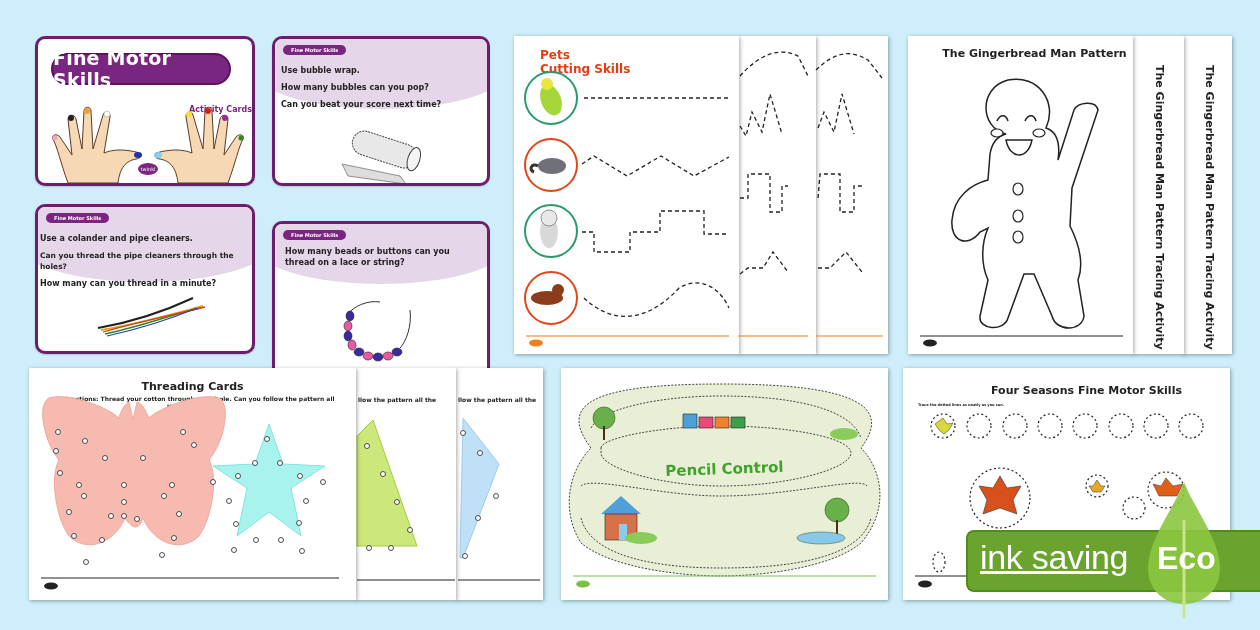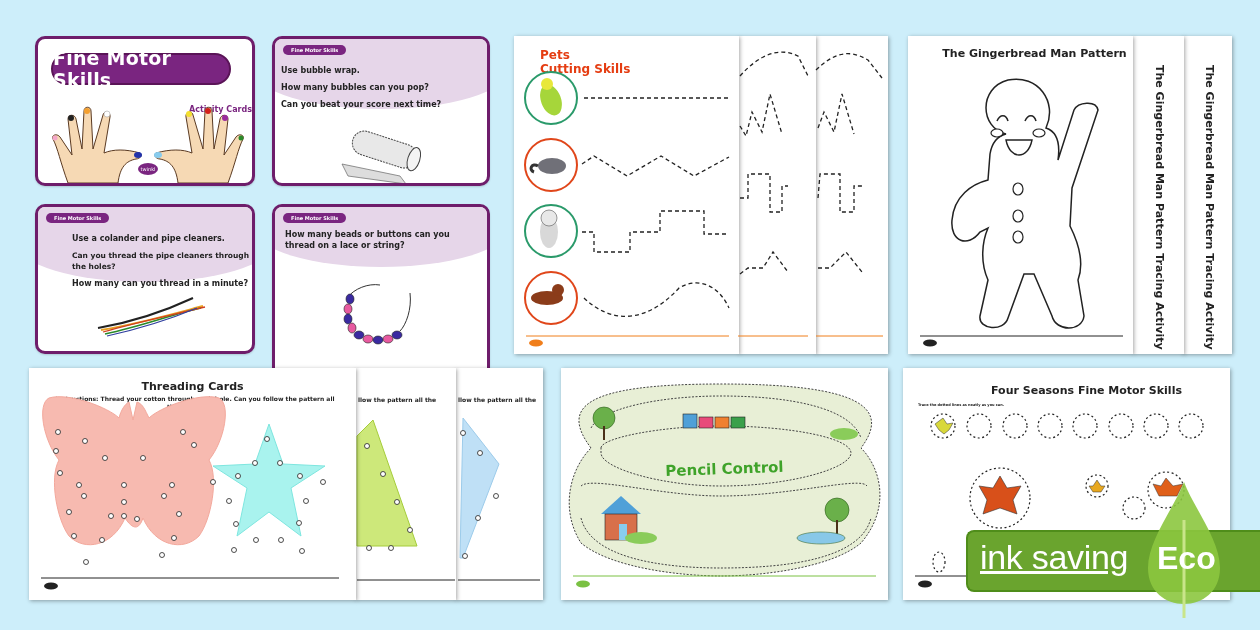--- a/index.html
+++ b/index.html
@@ -100,35 +100,35 @@
     <g transform="rotate(18 45 30)">
       <rect x="10" y="14" width="66" height="24" rx="12" fill="#e8e8e8" stroke="#444" stroke-width="1" stroke-dasharray="2 1"></rect>
       <ellipse cx="74" cy="26" rx="6" ry="12" fill="#f4f4f4" stroke="#444" stroke-width="1"></ellipse>
     </g>
   </svg>
 </div>
 
 <div class="card" style="left:35px; top:204px; width:220px; height:150px;">
   <div class="wave" style="height:115px;"></div>
   <div class="tag">Fine Motor Skills</div>
-  <div class="qs" style="padding:0 2px;margin-left:32px;">
+  <div class="qs" style="padding:0 2px;">
     <div class="q">Use a colander and pipe cleaners.</div>
     <div class="q" style="font-size:7.5px;">Can you thread the pipe cleaners through the holes?</div>
     <div class="q">How many can you thread in a minute?</div>
   </div>
   <svg class="abs" style="left:55px; top:85px;" width="120" height="50" viewBox="0 0 120 50">
     <path d="M5,36 C40,30 70,20 100,6" stroke="#222" stroke-width="2" fill="none"></path>
     <path d="M8,38 C45,32 80,22 110,14" stroke="#e8a020" stroke-width="2" fill="none"></path>
     <path d="M12,42 C50,34 80,22 108,16" stroke="#2a8a2a" stroke-width="1.5" fill="none"></path>
     <path d="M10,40 C45,30 75,24 112,15" stroke="#d04020" stroke-width="1.3" fill="none"></path>
     <path d="M14,44 C50,36 80,26 104,16" stroke="#3040a0" stroke-width="1.2" fill="none"></path>
   </svg>
 </div>
 
-<div class="card" style="left:272px; top:204px; width:218px; height:178px;">
+<div class="card" style="left:272px; top:221px; width:218px; height:178px;">
   <div class="wave" style="height:100px;"></div>
   <div class="tag">Fine Motor Skills</div>
   <div class="qs" style="top:22px; padding:0 10px;">
     <div class="q">How many beads or buttons can you thread on a lace or string?</div>
   </div>
   <svg class="abs" style="left:65px; top:72px;" width="80" height="68" viewBox="0 0 80 68">
     <path d="M40,6 C28,4 14,10 8,18" stroke="#333" stroke-width="1" fill="none"></path>
     <path d="M70,14 C72,30 66,46 60,52" stroke="#333" stroke-width="1" fill="none"></path>
     <g stroke="#222" stroke-width="0.6">
       <ellipse cx="10" cy="20" rx="4" ry="5" fill="#3a2aa0"></ellipse>

